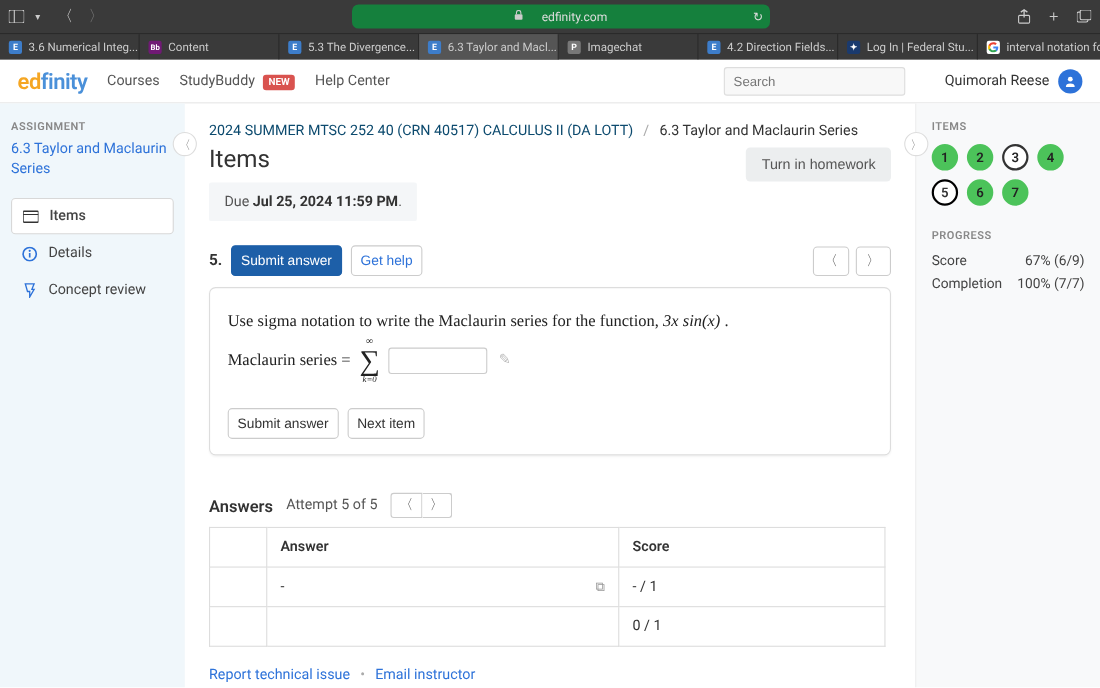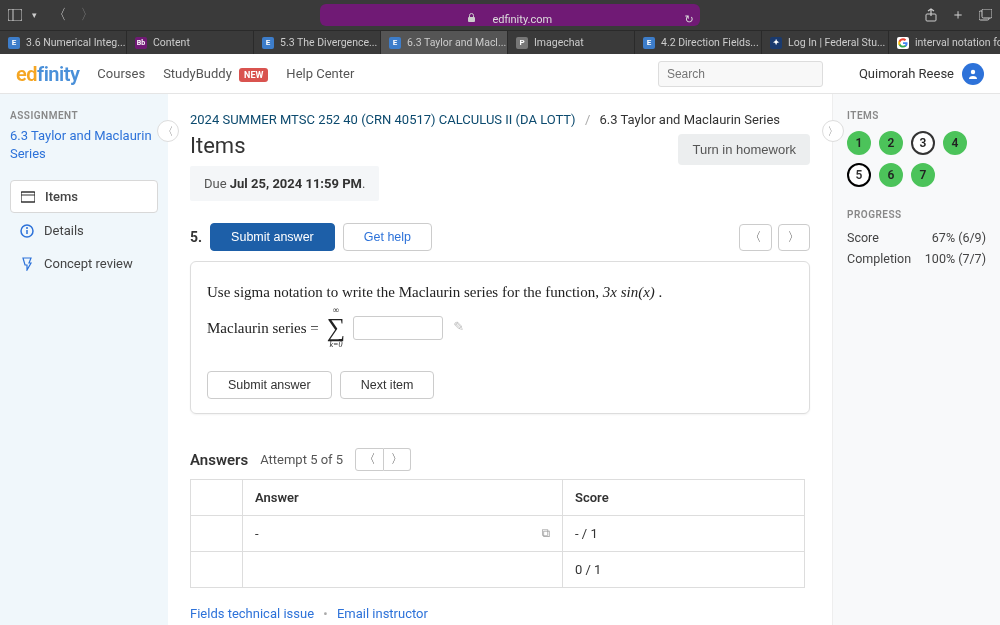--- a/index.html
+++ b/index.html
@@ -3,21 +3,21 @@
 <meta charset="utf-8">
 <style>
   * { box-sizing: border-box; margin: 0; padding: 0; }
   body { font-family: -apple-system, BlinkMacSystemFont, "Segoe UI", Roboto, Helvetica, Arial, sans-serif; font-size: 13px; color: #333; background:#fff; width:1000px; height:625px; overflow:hidden; }
   
   .chrome { background:#3a3a3a; color:#ccc; }
   .chrome-top { display:flex; align-items:center; height:30px; padding:0 8px; gap:10px; }
   .chrome-btn { color:#ccc; font-size:14px; display:flex; align-items:center; }
   .chrome-nav { display:flex; gap:14px; margin-left:6px; }
   .url-wrap { flex:1; display:flex; justify-content:center; }
-  .urlbar { background:#701a75; border-radius:6px; height:22px; width:380px; display:flex; align-items:flex-end; justify-content:center; gap:16px; font-size:11px; color:#ddd; position:relative;}
+  .urlbar { background:#15803d; border-radius:6px; height:22px; width:380px; display:flex; align-items:center; justify-content:center; gap:16px; font-size:11px; color:#ddd; position:relative;}
   .urlbar .reload { position:absolute; right:6px; }
   .chrome-right { display:flex; gap:14px; margin-left:auto; }
   .tabstrip { display:flex; height:24px; background:#3a3a3a; border-top:1px solid #2a2a2a; }
   .tab { flex:0 0 127px; display:flex; align-items:center; gap:6px; padding:0 8px; font-size:10.5px; color:#ccc; border-right:1px solid #2a2a2a; overflow:hidden; white-space:nowrap; text-overflow:ellipsis; cursor:pointer;}
   .tab.active { background:#555; }
   .tab-ico { width:12px; height:12px; border-radius:2px; display:inline-flex; align-items:center; justify-content:center; font-size:8px; font-weight:bold; flex:0 0 12px;}
   .ico-e { background:#3d7dca; color:#fff;}
   .ico-bb { background:#701a75; color:#fff; font-size:7px;}
   .ico-p { background:#777; color:#fff;}
   .ico-us { background:#1a3a6e; color:#fff;}
@@ -46,21 +46,21 @@
   .crumb { font-size:13px; margin-bottom:6px;}
   .crumb a{ color:#0c4a6e; text-decoration:none;}
   .crumb .sep{ color:#aaa; margin:0 6px;}
   .page-title-row{display:flex; align-items:center;}
   .page-title { font-size:22px; font-weight:400; color:#333; margin-bottom:8px;}
   .turnin { margin-left:auto; background:#eceeef; border:none; color:#555; padding:8px 14px; border-radius:4px; font-size:13px; cursor:pointer;}
   .due-box { background:#f4f6f8; display:inline-block; padding:10px 14px; font-size:13px; color:#555; border-radius:2px; margin-bottom:22px;}
   .due-box b{color:#333;}
   .q-row { display:flex; align-items:center; gap:8px; margin-bottom:10px;}
   .q-num { font-weight:bold; font-size:14px;}
-  .btn { border:1px solid #ccc; background:#fff; color:#2d72d9; padding:6px 20px; border-radius:4px; font-size:12.5px; cursor:pointer;}
+  .btn { border:1px solid #ccc; background:#fff; color:#2d72d9; padding:6px 8px; border-radius:4px; font-size:12.5px; cursor:pointer;}
   .btn.primary { background:#1d5fa8; color:#fff; border-color:#1d5fa8;}
   .pager { margin-left:auto; display:flex; gap:6px;}
   .pager .btn{ padding:4px 9px; color:#555;}
   .problem-box { border:1px solid #ddd; border-radius:6px; padding:18px 16px 14px; box-shadow:0 1px 2px rgba(0,0,0,0.05); max-width:620px;}
   .problem-text { font-family: Georgia, 'Times New Roman', serif; font-size:15px; color:#222; line-height:1.6;}
   .math-i{font-style:italic;}
   .series-row{display:flex; align-items:center; gap:4px; margin-top:2px;}
   .sigma { display:inline-flex; flex-direction:column; align-items:center; font-family:Georgia,serif; line-height:1; margin:0 4px;}
   .sigma .top{font-size:9px;} .sigma .sym{font-size:26px;} .sigma .bot{font-size:8px; font-style:italic;}
   .answer-input{ width:90px; height:24px; border:1px solid #ccc; border-radius:3px; padding:0 4px; font-size:12px;}
@@ -310,21 +310,21 @@
           </tr>
           <tr>
             <td></td>
             <td></td>
             <td>0 / 1</td>
           </tr>
         </tbody>
     </table>
 
     <div class="footer-links">
-      <a href="#">Fields technical issue</a>
+      <a href="#">Report technical issue</a>
       <span class="dot">•</span>
       <a href="#">Email instructor</a>
     </div>
   </div>
 
   <div class="rail">
     <div class="collapse-handle">〉</div>
     <div class="rail-label">ITEMS</div>
     <div class="bubbles" id="bubbles">
         <span class="bubble done">1</span>

